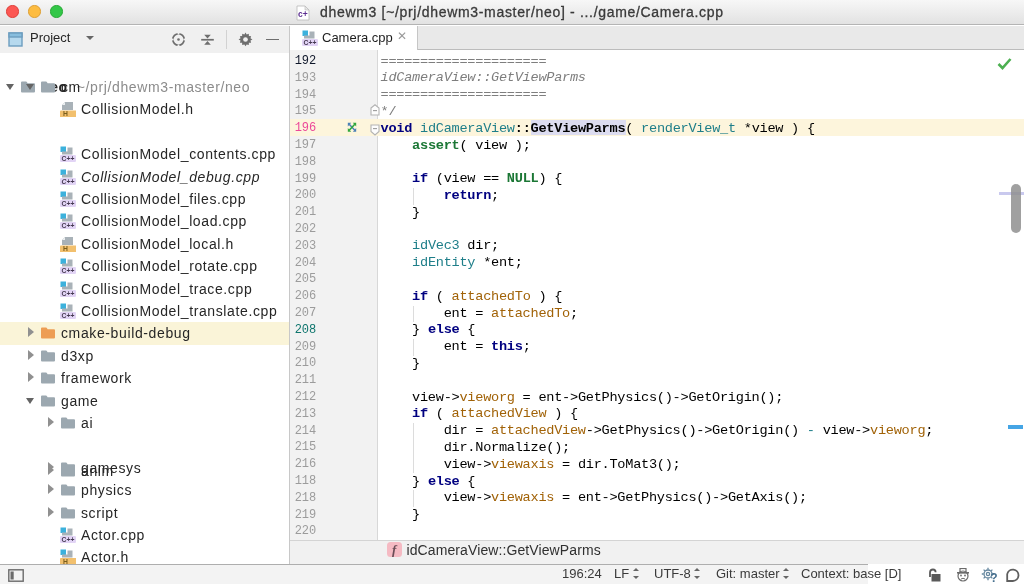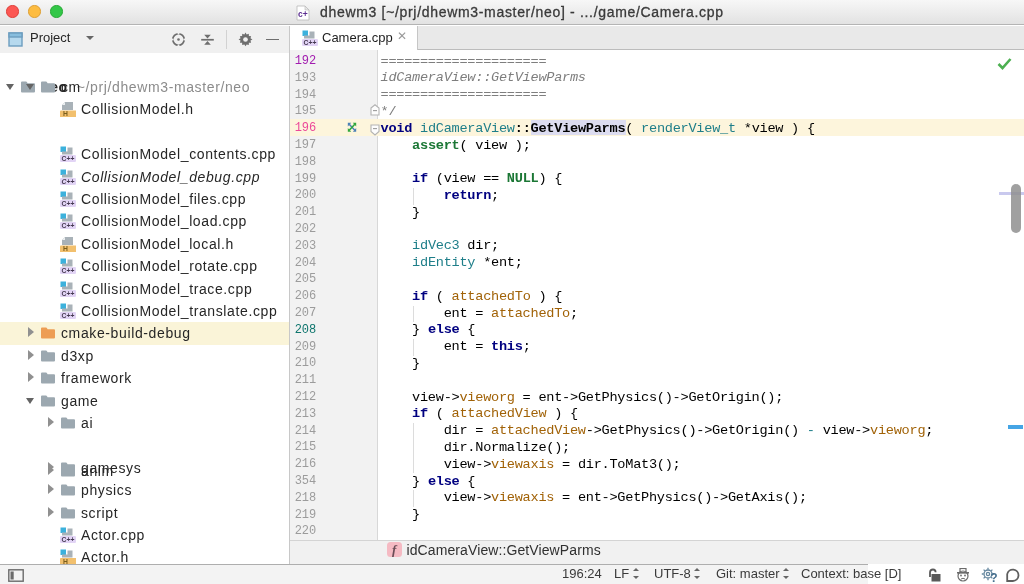--- a/index.html
+++ b/index.html
@@ -297,21 +297,21 @@
 <rect x="0" y="9" width="16" height="7" rx="1.2" fill="#e2d4f5"></rect>
 <text x="8" y="14.8" font-size="6.8" font-weight="bold" fill="#463a52" text-anchor="middle" font-family="Liberation Sans,sans-serif">C++</text>
   </svg>
 <div class="abs" id="tab-label">Camera.cpp</div>
 <div class="abs" id="tab-x">✕</div>
 
 <div class="abs" id="gutter"></div>
 <div class="abs" id="editor-bg"></div>
 <div class="abs" id="curline"></div>
 <div class="abs" id="usagebox"></div>
-<div class="ln abs" style="top:54.0px;color:#a21caf">192</div>
+<div class="ln abs" style="top:54.0px;color:#0f172a">192</div>
 <div class="ln abs" style="top:70.8px;color:#9c9c9c">193</div>
 <div class="ln abs" style="top:87.6px;color:#9c9c9c">194</div>
 <div class="ln abs" style="top:104.4px;color:#9c9c9c">195</div>
 <div class="ln abs" style="top:121.2px;color:#ec4899">196</div>
 <div class="ln abs" style="top:138.0px;color:#9c9c9c">197</div>
 <div class="ln abs" style="top:154.8px;color:#9c9c9c">198</div>
 <div class="ln abs" style="top:171.6px;color:#9c9c9c">199</div>
 <div class="ln abs" style="top:188.4px;color:#9c9c9c">200</div>
 <div class="ln abs" style="top:205.2px;color:#9c9c9c">201</div>
 <div class="ln abs" style="top:222.0px;color:#9c9c9c">202</div>
@@ -322,21 +322,21 @@
 <div class="ln abs" style="top:306.0px;color:#9c9c9c">207</div>
 <div class="ln abs" style="top:322.8px;color:#0f766e">208</div>
 <div class="ln abs" style="top:339.6px;color:#9c9c9c">209</div>
 <div class="ln abs" style="top:356.4px;color:#9c9c9c">210</div>
 <div class="ln abs" style="top:373.2px;color:#9c9c9c">211</div>
 <div class="ln abs" style="top:390.0px;color:#9c9c9c">212</div>
 <div class="ln abs" style="top:406.8px;color:#9c9c9c">213</div>
 <div class="ln abs" style="top:423.6px;color:#9c9c9c">214</div>
 <div class="ln abs" style="top:440.4px;color:#9c9c9c">215</div>
 <div class="ln abs" style="top:457.2px;color:#9c9c9c">216</div>
-<div class="ln abs" style="top:474.0px;color:#9c9c9c">354</div>
+<div class="ln abs" style="top:474.0px;color:#9c9c9c">118</div>
 <div class="ln abs" style="top:490.8px;color:#9c9c9c">218</div>
 <div class="ln abs" style="top:507.6px;color:#9c9c9c">219</div>
 <div class="ln abs" style="top:524.4px;color:#9c9c9c">220</div>
 <div class="abs" id="code">
 <div style="position:absolute;left:32.1px;top:137.9px;width:1px;height:16.8px;background:#dcdcdc"></div>
 <div style="position:absolute;left:32.1px;top:255.5px;width:1px;height:16.8px;background:#dcdcdc"></div>
 <div style="position:absolute;left:32.1px;top:289.1px;width:1px;height:16.8px;background:#dcdcdc"></div>
 <div style="position:absolute;left:32.1px;top:373.1px;width:1px;height:16.8px;background:#dcdcdc"></div>
 <div style="position:absolute;left:32.1px;top:389.9px;width:1px;height:16.8px;background:#dcdcdc"></div>
 <div style="position:absolute;left:32.1px;top:406.7px;width:1px;height:16.8px;background:#dcdcdc"></div>

